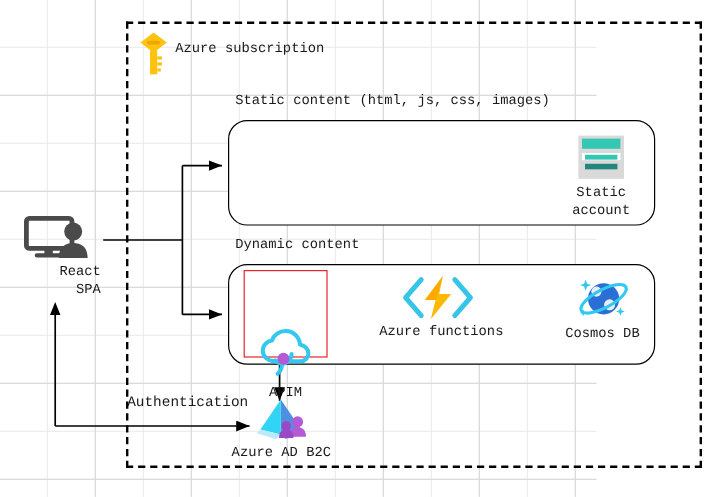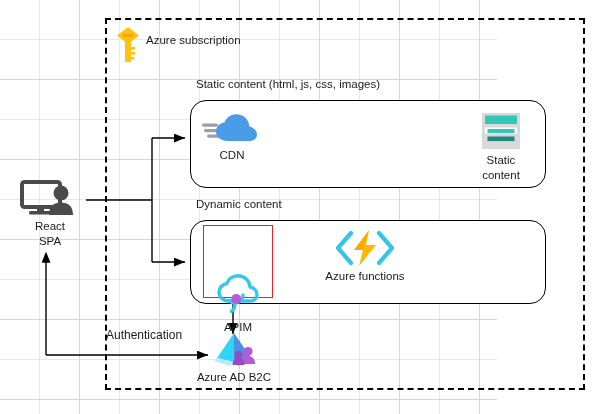--- a/index.html
+++ b/index.html
@@ -16,20 +16,21 @@
   #canvas {
     position: relative;
     width: 497px;
     height: 414px;
     background-color: #ffffff;
     background-image:
       linear-gradient(to right, #e8e8e8 1px, transparent 1px),
       linear-gradient(to bottom, #e8e8e8 1px, transparent 1px);
     background-size: 40px 40px;
     background-position: -1px -1px;
+    font-family: Liberation Mono, monospace;
   }
   #grid-major {
     position: absolute;
     left: 0; top: 0; right: 0; bottom: 0;
     background-image:
       linear-gradient(to right, #d7d7d7 1px, transparent 1px),
       linear-gradient(to bottom, #d7d7d7 1px, transparent 1px);
     background-size: 80px 80px;
     background-position: -1px -1px;
     pointer-events: none;
@@ -86,21 +87,21 @@
   }
   .icon-wrap { display: flex; align-items: center; justify-content: center; }
 
   
   #node-cdn        { left: 197px; top: 113px; width: 70px; }
   #node-storage    { left: 466px; top: 112px; width: 70px; }
   #node-apim       { left: 203px; top: 225px; width: 70px; margin-top: 44px; }
   #node-functions  { left: 316px; top: 228px; width: 98px; }
   #node-cosmos     { left: 466px; top: 228px; width: 72px; }
   #node-adb2c      { left: 193px; top: 331px; width: 82px; }
-  #node-react      { left: 16px;  top: 180px; width: 68px; }
+  #node-react      { left: 16px;  top: 180px; width: 68px; text-align: right; }
 
   
   #apim-highlight {
     left: 203px; top: 225px; width: 70px; height: 73px;
     border: 1.6px solid #e8232a;
     box-sizing: border-box;
     background: transparent;
   }
 
   
@@ -183,48 +184,33 @@
         <rect x="17" y="27" width="7" height="5" fill="#4a4a4a"></rect>
         <rect x="9" y="31" width="24" height="3.6" rx="1.6" fill="#4a4a4a"></rect>
         <circle cx="41" cy="13" r="7.5" fill="#4a4a4a"></circle>
         <path d="M29,35 C29,26 34,22.5 41,22.5 C48,22.5 53,26 53,35 Z" fill="#4a4a4a"></path>
       </svg>
     </div>
     <div class="node-label">React</div>
     <div class="node-label">SPA</div>
   </div>
 
-  <div id="node-cdn" class="abs node">
-    <div class="icon-wrap">
-      <svg width="62" height="34" viewBox="0 0 62 34">
-        <g fill="#9aa0a6">
-          <rect x="1" y="10.5" width="16" height="3.2" rx="1.6"></rect>
-          <rect x="3" y="16" width="14" height="3.2" rx="1.6"></rect>
-          <rect x="6" y="21.5" width="13" height="3.2" rx="1.6"></rect>
-        </g>
-        <path d="M27,28 C19.5,28 15,23.8 15,18.6 C15,13.8 18.8,10 23.5,9.6
-                 C25.2,4.6 30,1.2 35.6,1.2 C42.4,1.2 48,6.6 48.4,13.4
-                 C52.8,14.2 56,17.8 56,21.8 C56,25.3 53,28 49.2,28 Z" fill="#4a9ce8"></path>
-      </svg>
-    </div>
-    <div class="node-label">CDN</div>
-  </div>
 
   <div id="node-storage" class="abs node">
     <div class="icon-wrap">
       <svg width="42" height="40" viewBox="0 0 42 40">
         <rect x="2" y="1" width="38" height="36" fill="#d9d9d9"></rect>
         <rect x="5" y="3.5" width="32" height="8.5" fill="#32c8b4"></rect>
         <rect x="5" y="15.5" width="32" height="6" fill="#ffffff"></rect>
         <rect x="7.5" y="17" width="27" height="4" fill="#32c8b4"></rect>
         <rect x="7.5" y="24.5" width="27" height="4.6" fill="#23867d"></rect>
       </svg>
     </div>
     <div class="node-label">Static</div>
-    <div class="node-label">content</div>
+    <div class="node-label">account</div>
   </div>
 
   <div id="apim-highlight" class="abs"></div>
 
   <div id="node-apim" class="abs node">
     <div class="icon-wrap" style="height:50px">
       <svg width="52" height="46" viewBox="0 0 52 46">
         <path d="M17,30 C11,30 7,26 7,21.2 C7,16.8 10.4,13.2 14.6,12.8
                  C16.2,8 20.8,4.8 26,4.8 C32.4,4.8 37.6,9.8 38,16
                  C42,16.8 45,20 45,23.6 C45,27.2 42.2,30 38.6,30 Z" fill="none" stroke="#32c8f0" stroke-width="3.4" stroke-linejoin="round"></path>
@@ -241,20 +227,35 @@
       <svg width="62" height="40" viewBox="0 0 62 40">
         <path d="M17,5 L4,20 L17,35" fill="none" stroke="#36c5e8" stroke-width="4.2" stroke-linecap="round" stroke-linejoin="round"></path>
         <path d="M45,5 L58,20 L45,35" fill="none" stroke="#36c5e8" stroke-width="4.2" stroke-linecap="round" stroke-linejoin="round"></path>
         <path d="M35,2 L20,22 L29,22 L25,38 L42,17 L32,17 Z" fill="#ffb900"></path>
         <path d="M35,2 L20,22 L29,22 L27,30 Z" fill="#ff9d00" opacity="0.55"></path>
       </svg>
     </div>
     <div class="node-label">Azure functions</div>
   </div>
 
+  <div id="node-cosmos" class="abs node">
+    <div class="icon-wrap">
+      <svg width="48" height="42" viewBox="0 0 48 42">
+        <circle cx="25" cy="21" r="13" fill="#2a6fd6"></circle>
+        <path d="M25,8 A13,13 0 0,1 36,15 A13,13 0 0,0 25,8 Z" fill="#2a6fd6"></path>
+        <circle cx="19" cy="15" r="4.2" fill="#e9eef5"></circle>
+        <circle cx="30" cy="26" r="4.6" fill="#e9eef5"></circle>
+        <ellipse cx="25" cy="21" rx="21" ry="7.5" fill="none" stroke="#32c8f0" stroke-width="2.6" transform="rotate(-28 25 21)"></ellipse>
+        <path d="M10,5 L11.3,8.4 L14.6,9.6 L11.3,10.8 L10,14.2 L8.7,10.8 L5.4,9.6 L8.7,8.4 Z" fill="#32c8f0"></path>
+        <path d="M39,28 L40,30.6 L42.6,31.6 L40,32.6 L39,35.2 L38,32.6 L35.4,31.6 L38,30.6 Z" fill="#32c8f0"></path>
+        <path d="M8,30 L8.8,32 L10.8,32.8 L8.8,33.6 L8,35.6 L7.2,33.6 L5.2,32.8 L7.2,32 Z" fill="#32c8f0"></path>
+      </svg>
+    </div>
+    <div class="node-label">Cosmos DB</div>
+  </div>
 
   <div id="node-adb2c" class="abs node">
     <div class="icon-wrap">
       <svg width="56" height="38" viewBox="0 0 56 38">
         <path d="M28,2 L45,27 L28,31 Z" fill="#4f8fe0"></path>
         <path d="M28,2 L11,27 L28,31 Z" fill="#32d4f5"></path>
         <path d="M11,27 L28,31 L24,35 L8,30 Z" fill="#b9e9fb"></path>
         <path d="M45,27 L28,31 L32,35 L48,30 Z" fill="#7fb4ea"></path>
         <circle cx="42" cy="20.5" r="4.6" fill="#b45ad4"></circle>
         <path d="M35,33 C35,27.4 38,25 42,25 C46,25 49,27.4 49,33 Z" fill="#b45ad4"></path>

